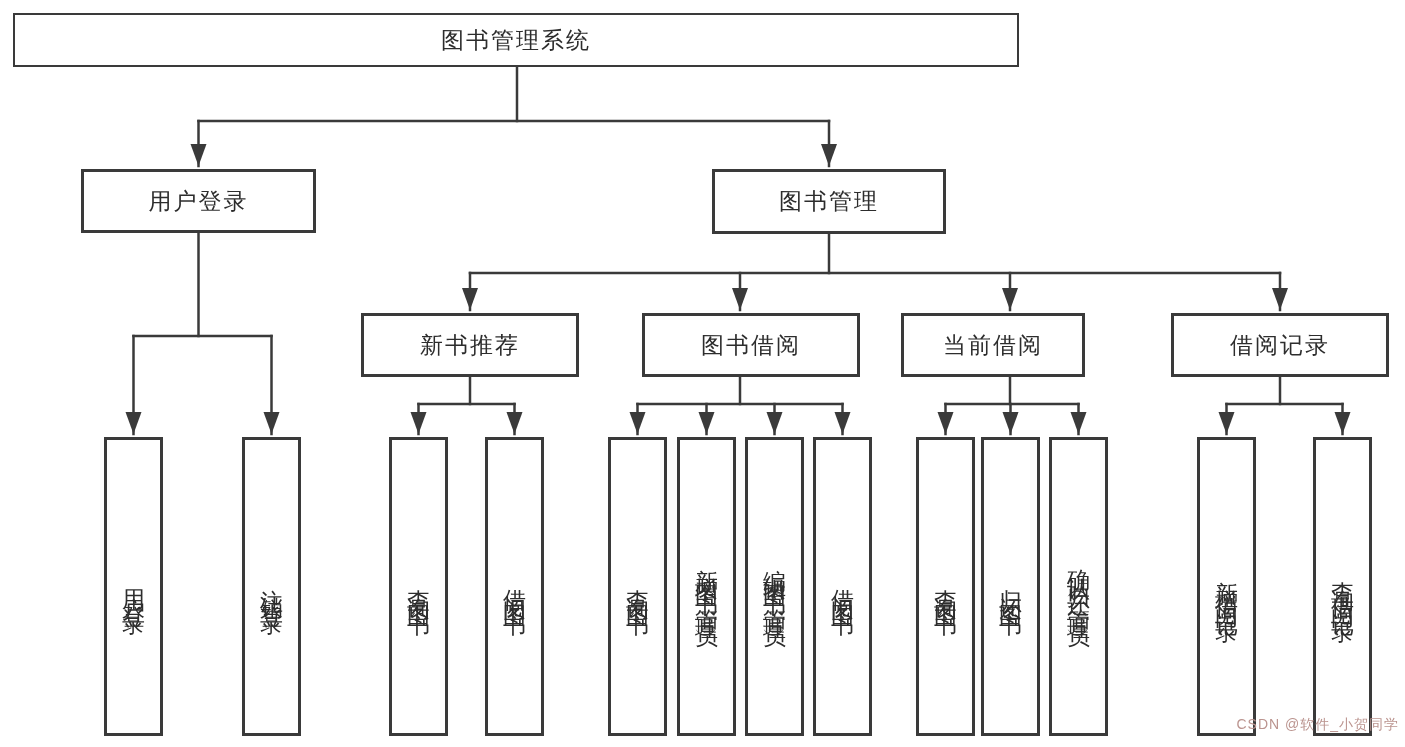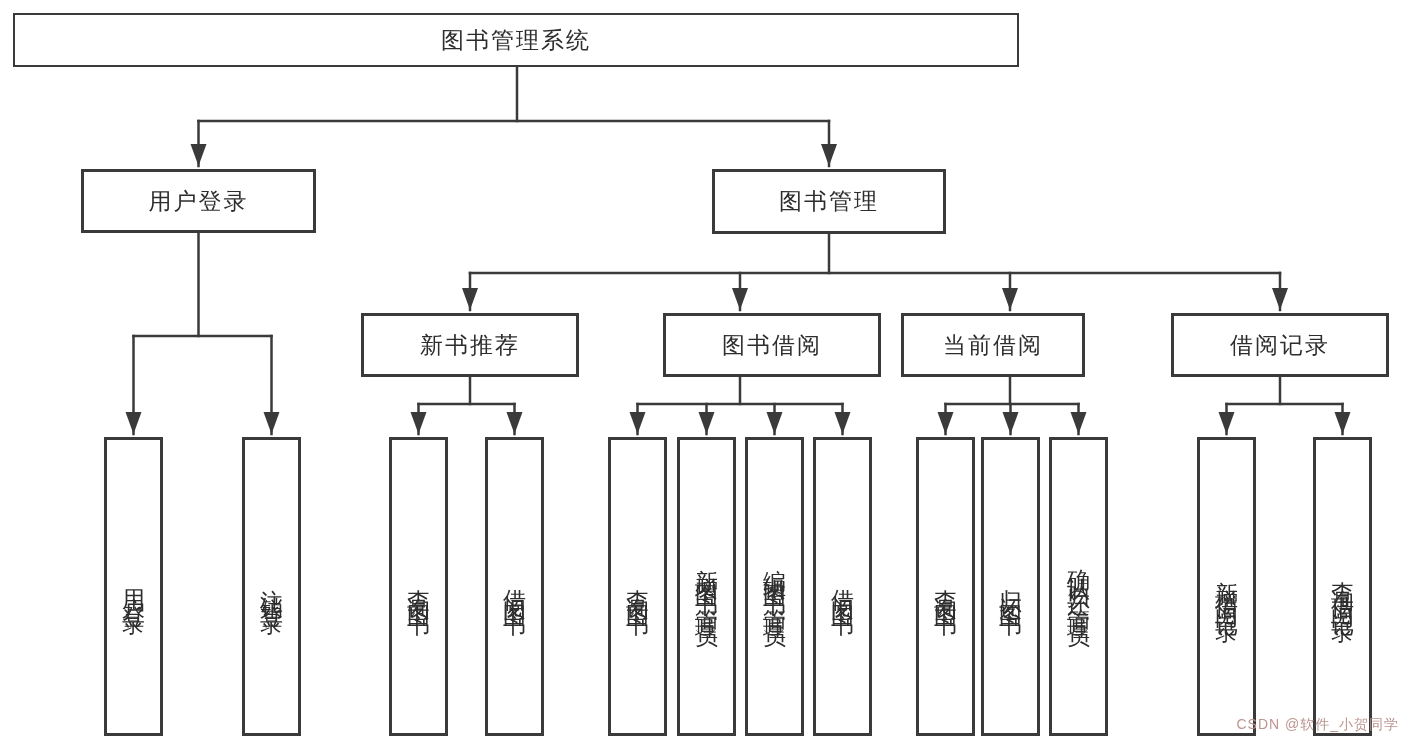--- a/index.html
+++ b/index.html
@@ -95,21 +95,21 @@
   <div class="node" style="left:81px;top:169px;width:235px;height:64px;">
     <span class="hlabel">用户登录</span>
   </div>
   <div class="node" style="left:361px;top:313px;width:218px;height:64px;">
     <span class="hlabel">新书推荐</span>
   </div>
 
   <div class="node" style="left:712px;top:169px;width:234px;height:65px;">
     <span class="hlabel">图书管理</span>
   </div>
-  <div class="node" style="left:663px;top:313px;width:218px;height:64px;">
+  <div class="node" style="left:642px;top:313px;width:218px;height:64px;">
     <span class="hlabel">图书借阅</span>
   </div>
   <div class="node" style="left:901px;top:313px;width:184px;height:64px;">
     <span class="hlabel">当前借阅</span>
   </div>
   <div class="node" style="left:1171px;top:313px;width:218px;height:64px;">
     <span class="hlabel">借阅记录</span>
   </div>
 
   <div class="node vbox" style="left:104px;top:437px;width:59px;height:299px;">

